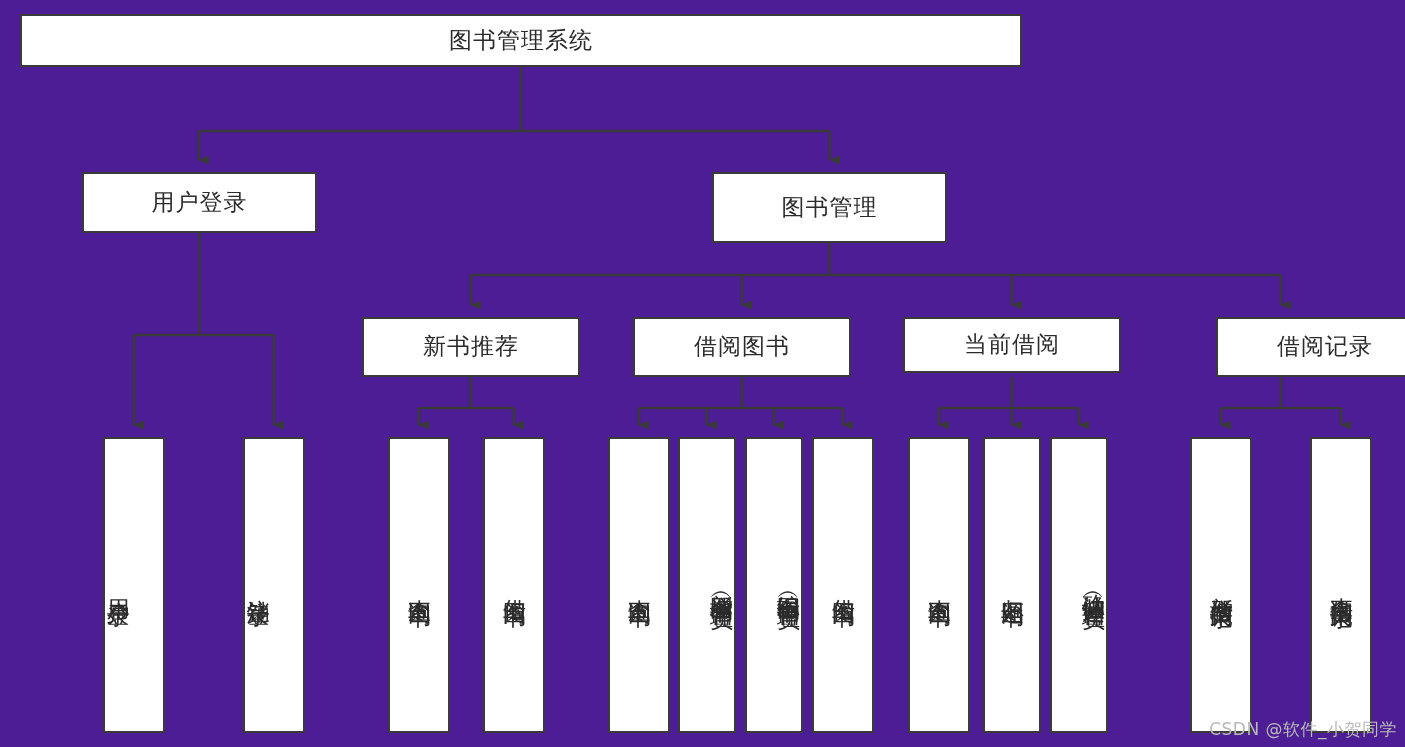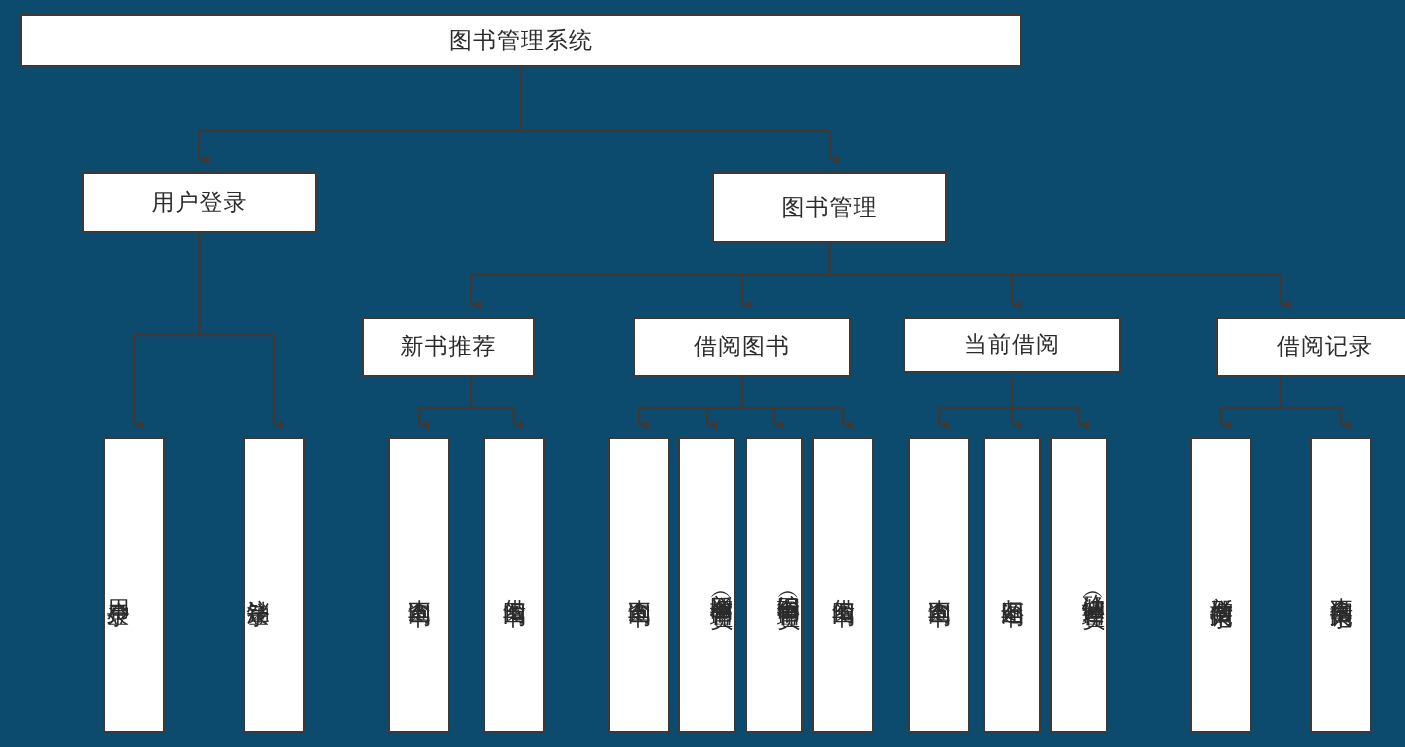--- a/index.html
+++ b/index.html
@@ -7,21 +7,21 @@
     padding: 0;
     background: #ffffff;
   }
   body {
     font-family: "DejaVu Sans", "Liberation Sans", sans-serif;
   }
   #canvas {
     position: relative;
     width: 1405px;
     height: 747px;
-    background: #0c4a6e;
+    background: #4c1d95;
     overflow: hidden;
   }
   #edges {
     position: absolute;
     left: 0;
     top: 0;
     width: 1405px;
     height: 747px;
     pointer-events: none;
   }
@@ -124,21 +124,21 @@
   <div id="nodes-layer">
       <div class="node horiz" style="left: 20px; top: 14px; width: 1002px; height: 53px;">
         <span>图书管理系统</span>
       </div>
       <div class="node horiz" style="left: 82px; top: 172px; width: 235px; height: 61px;">
         <span>用户登录</span>
       </div>
       <div class="node horiz" style="left: 712px; top: 172px; width: 235px; height: 71px;">
         <span>图书管理</span>
       </div>
-      <div class="node horiz" style="left: 362px; top: 317px; width: 173px; height: 60px;">
+      <div class="node horiz" style="left: 362px; top: 317px; width: 218px; height: 60px;">
         <span>新书推荐</span>
       </div>
       <div class="node horiz" style="left: 633px; top: 317px; width: 218px; height: 60px;">
         <span>借阅图书</span>
       </div>
       <div class="node horiz" style="left: 903px; top: 317px; width: 218px; height: 56px;">
         <span>当前借阅</span>
       </div>
       <div class="node horiz" style="left: 1216px; top: 317px; width: 218px; height: 60px;">
         <span>借阅记录</span>
@@ -177,13 +177,14 @@
         <span class="vlabel">确认归还（管理员）</span>
       </div>
       <div class="node vert align-center" style="left: 1190px; top: 437px; width: 62px; height: 296px;">
         <span class="vlabel">新增借阅记录</span>
       </div>
       <div class="node vert align-center" style="left: 1310px; top: 437px; width: 62px; height: 296px;">
         <span class="vlabel">查询借阅记录</span>
       </div>
     </div>
 
+  <div id="watermark">CSDN @软件_小贺同学</div>
 </div>
 
 </body></html>

